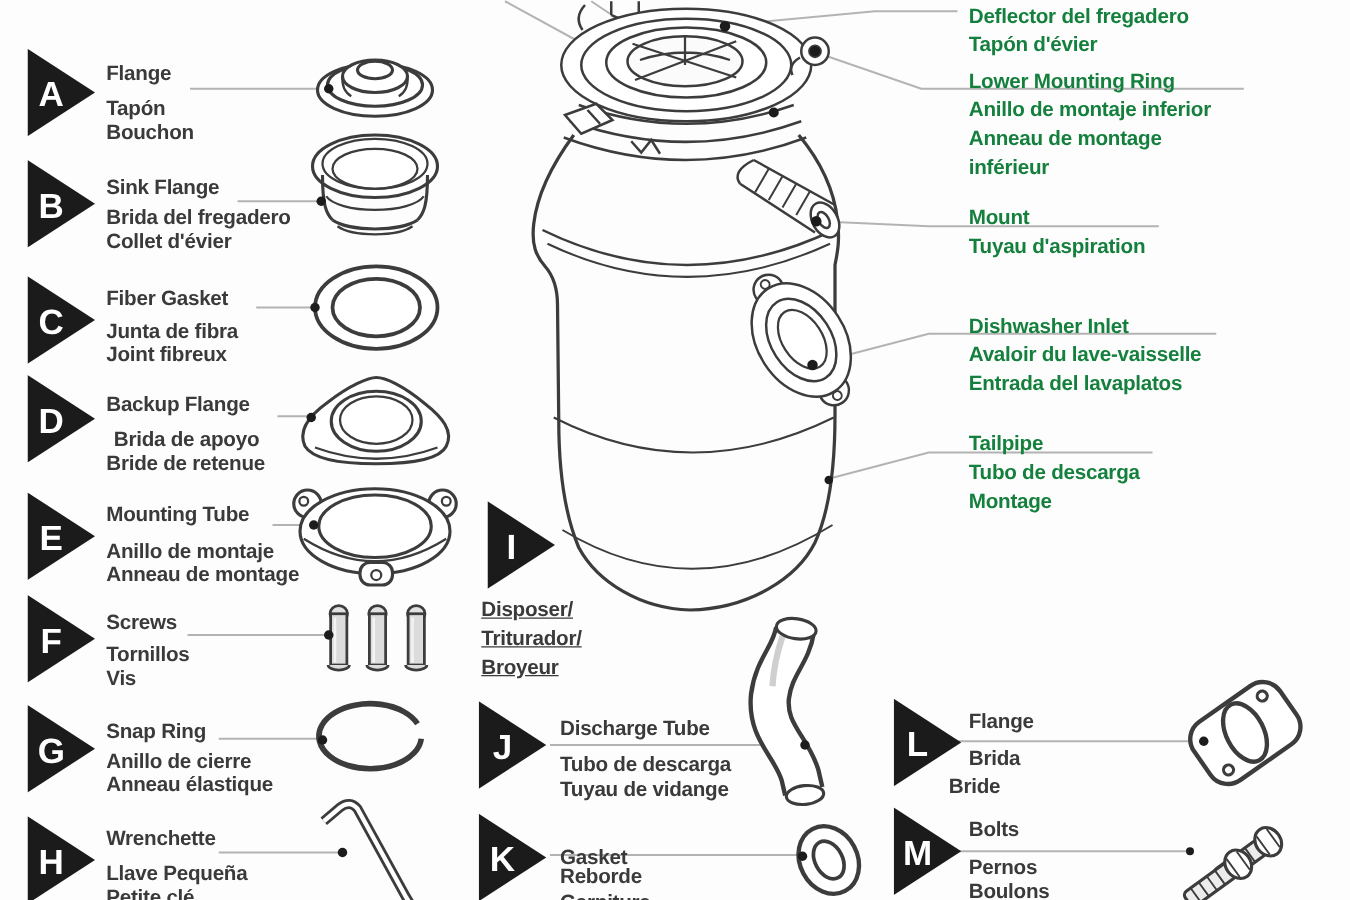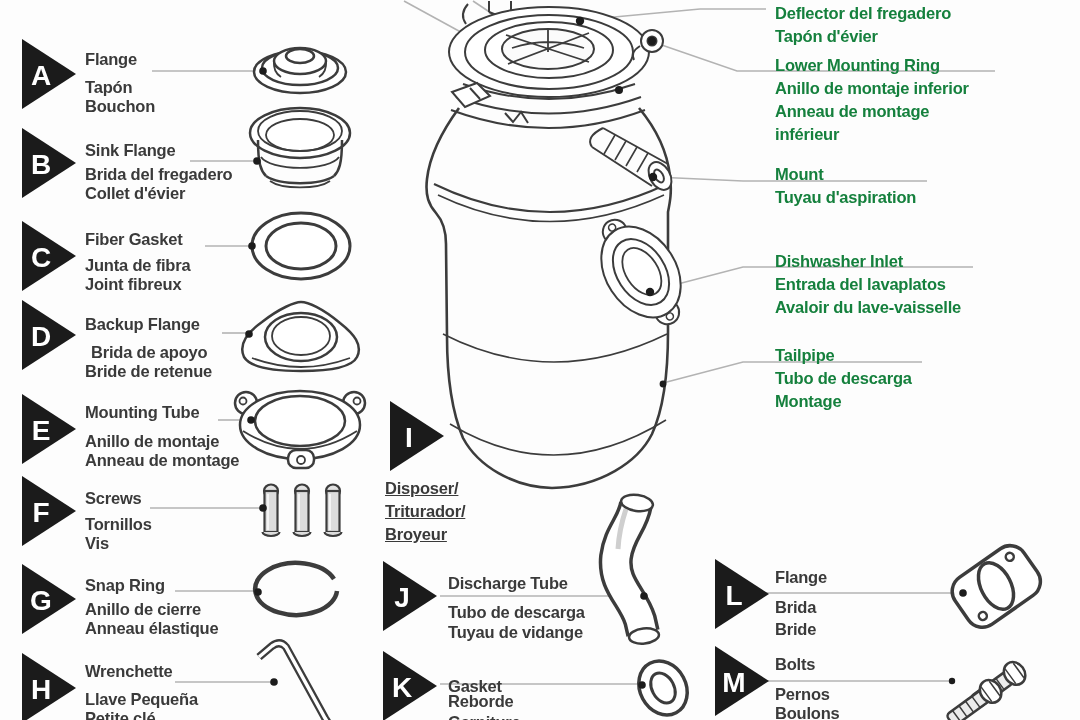--- a/index.html
+++ b/index.html
@@ -325,21 +325,21 @@
     <div class="lbl" style="left:65px;top:63px">Garniture</div>
   </div>
 
   <div class="row" style="left:715px;top:558px;width:260px;height:84px">
     <svg class="pennant" width="54" height="72" viewBox="0 0 54 72">
       <polygon points="0,1 0,71 54,36" fill="#1b1b1b"></polygon>
       <text x="19" y="47" text-anchor="middle">L</text>
     </svg>
     <div class="lbl" style="left:60px;top:10px">Flange</div>
     <div class="lbl" style="left:60px;top:40px">Brida</div>
-    <div class="lbl" style="left:60px;top:62px">Bride</div>
+    <div class="lbl" style="left:44px;top:62px">Bride</div>
   </div>
 
   <div class="row" style="left:715px;top:645px;width:260px;height:75px">
     <svg class="pennant" width="54" height="72" viewBox="0 0 54 72">
       <polygon points="0,1 0,71 54,36" fill="#1b1b1b"></polygon>
       <text x="19" y="47" text-anchor="middle">M</text>
     </svg>
     <div class="lbl" style="left:60px;top:10px">Bolts</div>
     <div class="lbl" style="left:60px;top:40px">Pernos</div>
     <div class="lbl" style="left:60px;top:59px">Boulons</div>
@@ -357,22 +357,22 @@
     <div class="cline">inférieur</div>
   </div>
 
   <div class="callout" style="top:163px">
     <div class="cline">Mount</div>
     <div class="cline">Tuyau d'aspiration</div>
   </div>
 
   <div class="callout" style="top:250px">
     <div class="cline">Dishwasher Inlet</div>
+    <div class="cline">Avaloir du lave-vaisselle</div>
     <div class="cline">Entrada del lavaplatos</div>
-    <div class="cline">Avaloir du lave-vaisselle</div>
   </div>
 
   <div class="callout" style="top:344px">
     <div class="cline">Tailpipe</div>
     <div class="cline">Tubo de descarga</div>
     <div class="cline">Montage</div>
   </div>
 
 </div>
 

